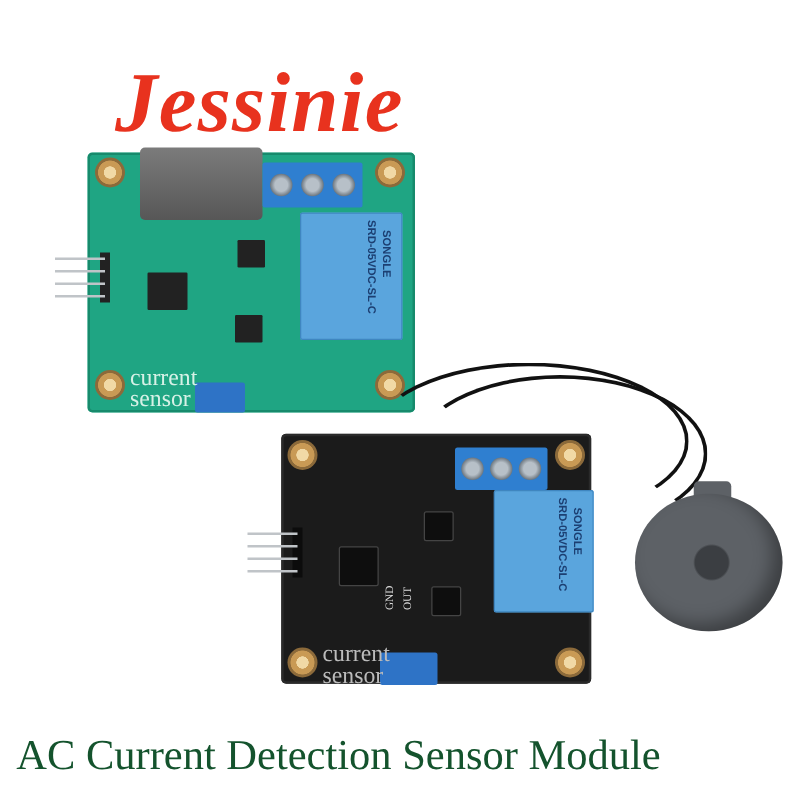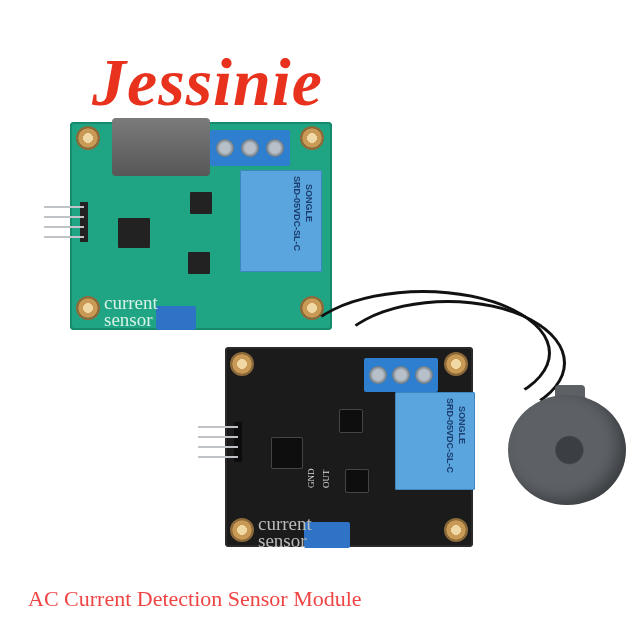--- a/index.html
+++ b/index.html
@@ -1,18 +1,18 @@
 <!DOCTYPE html>
 <html><head>
 <meta charset="utf-8">
 <style>
   html,body{margin:0;padding:0;background:#fff;}
   body{width:640px;height:640px;position:relative;overflow:hidden;font-family:"Liberation Serif",serif;}
   .brand{position:absolute;left:92px;top:48px;font-family:"Liberation Serif",serif;font-style:italic;font-weight:bold;font-size:68px;color:#e8321e;letter-spacing:1px;line-height:1;}
-  .caption{position:absolute;left:28px;top:588px;font-family:"Liberation Serif",serif;font-size:22px;color:#ef4444;line-height:1;white-space:nowrap;}
+  .caption{position:absolute;left:13px;top:588px;font-family:"Liberation Serif",serif;font-size:34px;color:#14532d;line-height:1;white-space:nowrap;}
   .pcb{position:absolute;border-radius:4px;}
   .pcb.green{left:70px;top:122px;width:262px;height:208px;background:#1fa583;box-shadow:inset 0 0 0 2px #178a6c;}
   .pcb.black{left:225px;top:347px;width:248px;height:200px;background:#1b1b1b;box-shadow:inset 0 0 0 2px #2a2a2a;}
   .hole{position:absolute;width:24px;height:24px;border-radius:50%;background:radial-gradient(circle,#f1d9a6 0 28%,#c99a55 30% 55%,#8c6a3a 58% 100%);}
   .terminal{position:absolute;background:#2f7fd0;border-radius:2px;}
   .screw{position:absolute;width:18px;height:18px;border-radius:50%;background:radial-gradient(circle,#b7c0c8 0 40%,#6d7780 70%,#3a4350 100%);}
   .relay{position:absolute;background:#5aa5dd;border-radius:2px;box-shadow:inset 0 0 0 1px #3f86c0;}
   .relay-text{position:absolute;color:#1c3f72;font-family:"Liberation Sans",sans-serif;font-size:9px;font-weight:bold;transform:rotate(90deg);transform-origin:left top;white-space:nowrap;}
   .chip{position:absolute;background:#222;border-radius:1px;}
   .pins{position:absolute;background:#222;}

